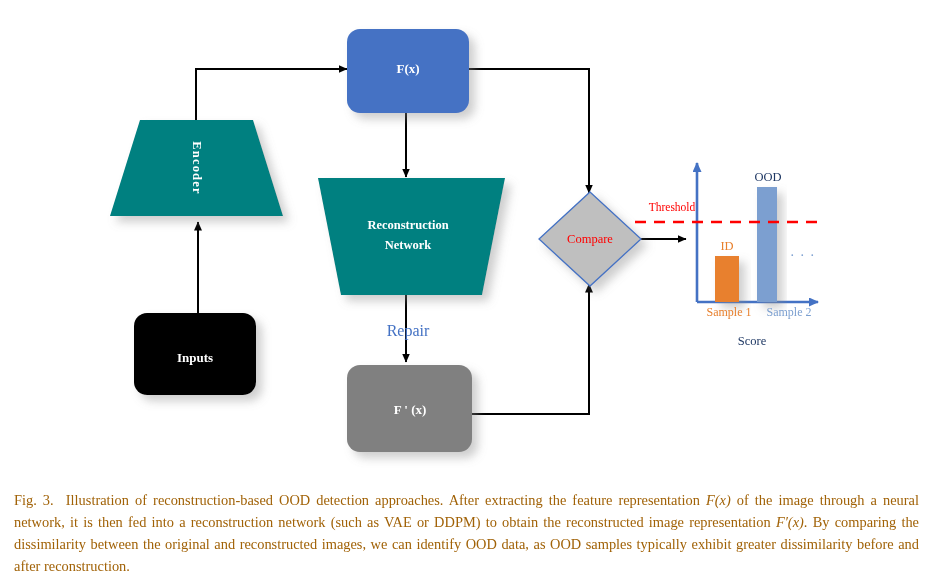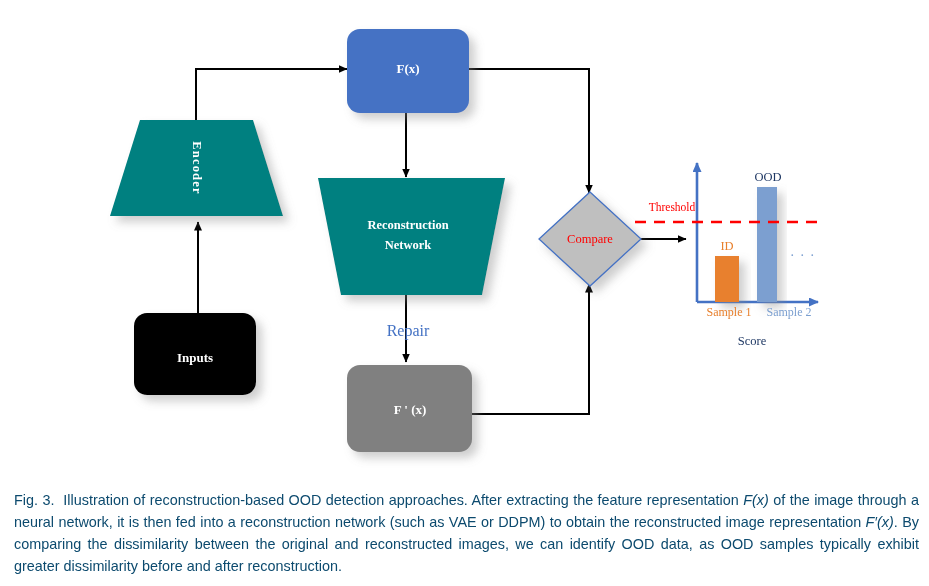--- a/index.html
+++ b/index.html
@@ -22,24 +22,24 @@
   }
   #figure svg {
     position: absolute;
     left: 0; top: 0;
   }
   .caption {
     position: absolute;
     left: 14px;
     top: 490px;
     width: 905px;
-    font-family: Liberation Sans, sans-serif;
+    font-family: Liberation Serif, serif;
     font-size: 14.4px;
     line-height: 1.52;
-    color: #0c4a6e;
+    color: #a16207;
     text-align: justify;
   }
   .caption .mathit {
     font-style: italic;
   }
   .shape-label {
     font-family: "Liberation Serif", serif;
     font-weight: bold;
   }
 </style>

